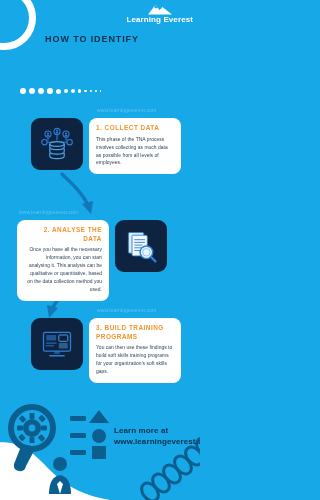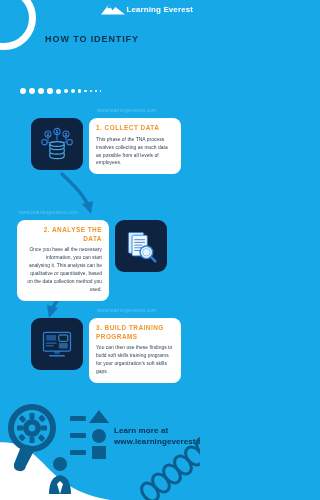--- a/index.html
+++ b/index.html
@@ -30,21 +30,21 @@
   }
   .coil{
     position:absolute; right:-6px; bottom:-4px;
     width:70px; height:78px; z-index:1;
   }
   .bottom-glyphs{ position:absolute; left:6px; bottom:6px; z-index:3; }
 
   
   .logo{
     position:absolute; right:7px; top:4px; z-index:5;
-    display:flex; flex-direction:row; align-items:center;
+    display:flex; flex-direction:column; align-items:center;
     line-height:1;
   }
   .logo-text{
     color:#ffffff; font-weight:bold; font-size:8px;
     letter-spacing:.1px; margin-top:1px;
   }
 
   .titles{
     position:absolute; left:0; right:16px; top:34px;
     text-align:center; z-index:4;

